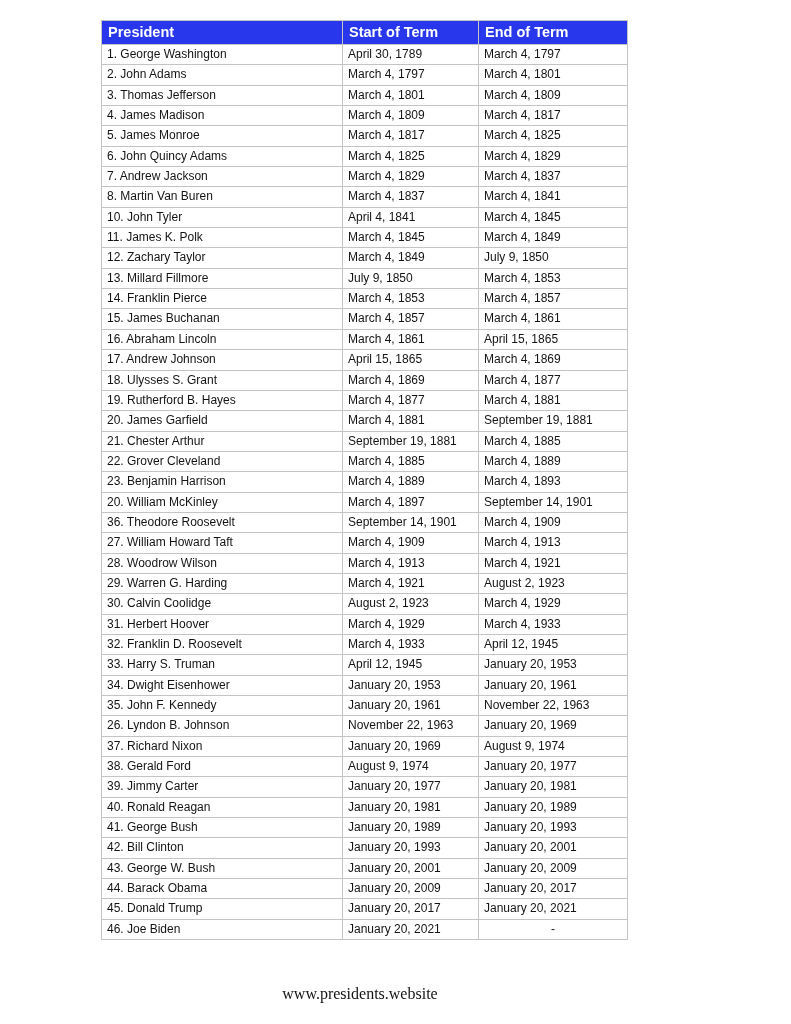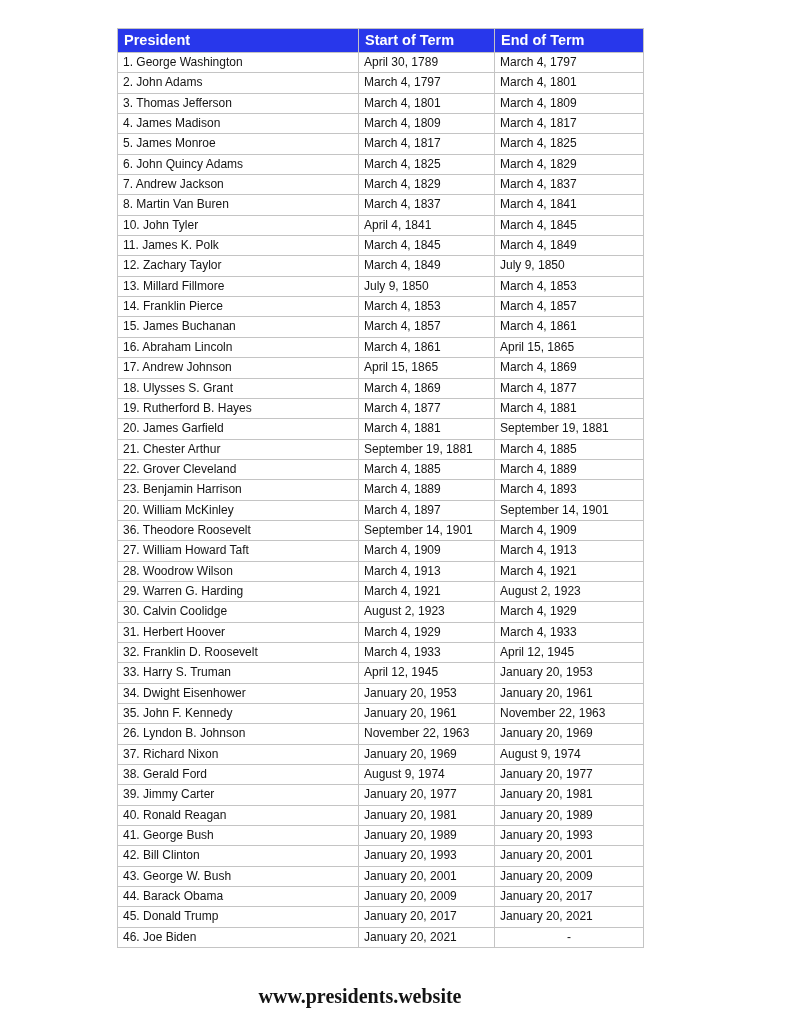--- a/index.html
+++ b/index.html
@@ -10,23 +10,22 @@
   }
   .page {
     position: relative;
     width: 791px;
     height: 1024px;
     background: #ffffff;
     overflow: hidden;
   }
   .table-wrap {
     position: absolute;
-    left: 117px;
+    left: 101px;
     top: 20px;
-    margin-top: 8px;
   }
   table.presidents {
     border-collapse: collapse;
     table-layout: fixed;
     width: 526px;
   }
   table.presidents th,
   table.presidents td {
     border: 1px solid #c4c4c4;
     overflow: hidden;
@@ -52,22 +51,22 @@
   table.presidents td.center {
     text-align: center;
   }
   .footer {
     position: absolute;
     left: 97px;
     top: 985px;
     width: 526px;
     text-align: center;
     font-family: "Liberation Serif", serif;
-    font-weight: bold;
-    font-size: 20px;
+    font-weight: normal;
+    font-size: 16px;
     color: #141414;
   }
 </style>
 </head>
 <body>
 
 <div class="page">
   <div class="table-wrap">
     <table class="presidents">
       <colgroup>

